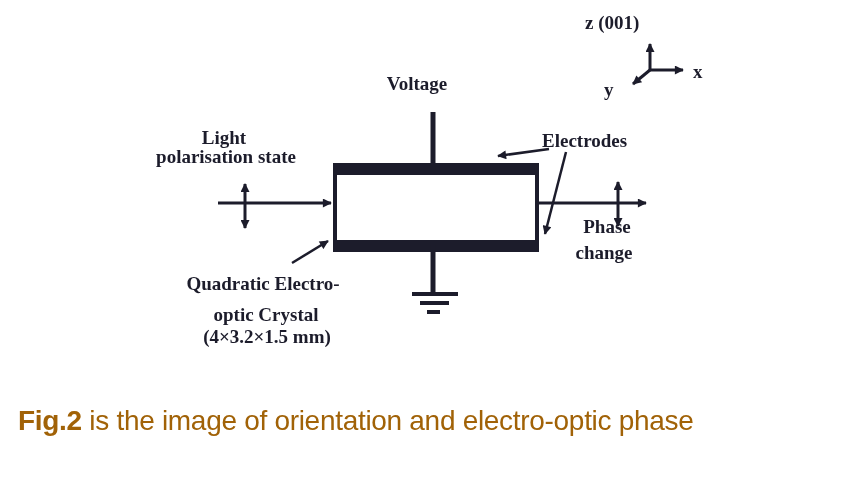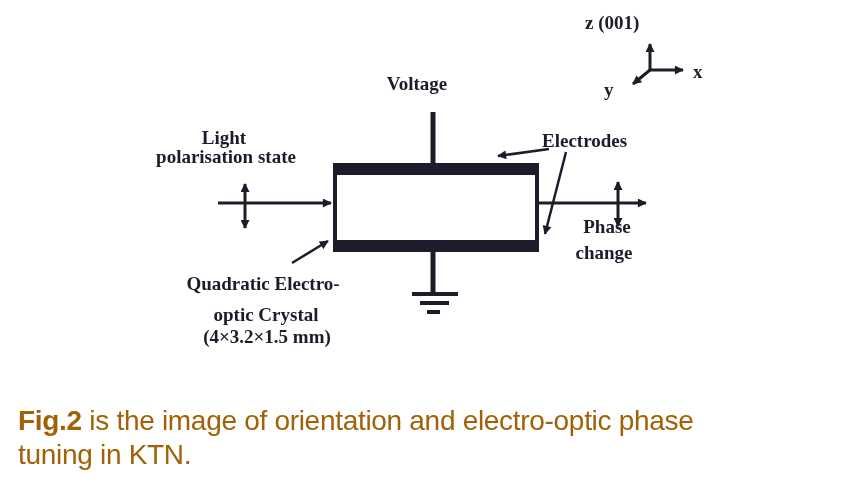--- a/index.html
+++ b/index.html
@@ -102,16 +102,15 @@
     <text x="226" y="163" text-anchor="middle">polarisation state</text>
     <text x="607" y="233" text-anchor="middle">Phase</text>
     <text x="604" y="259" text-anchor="middle">change</text>
     <text x="263" y="290" text-anchor="middle">Quadratic Electro-</text>
     <text x="266" y="321" text-anchor="middle">optic Crystal</text>
     <text x="267" y="343" text-anchor="middle">(4×3.2×1.5 mm)</text>
   </svg>
 
   <div class="caption">
     <div><span class="figlabel">Fig.2</span><span> is the image of orientation and electro-optic phase</span></div>
-    <div>tuning in KTN.</div>
   </div>
 
 </div>
 
 </body></html>

